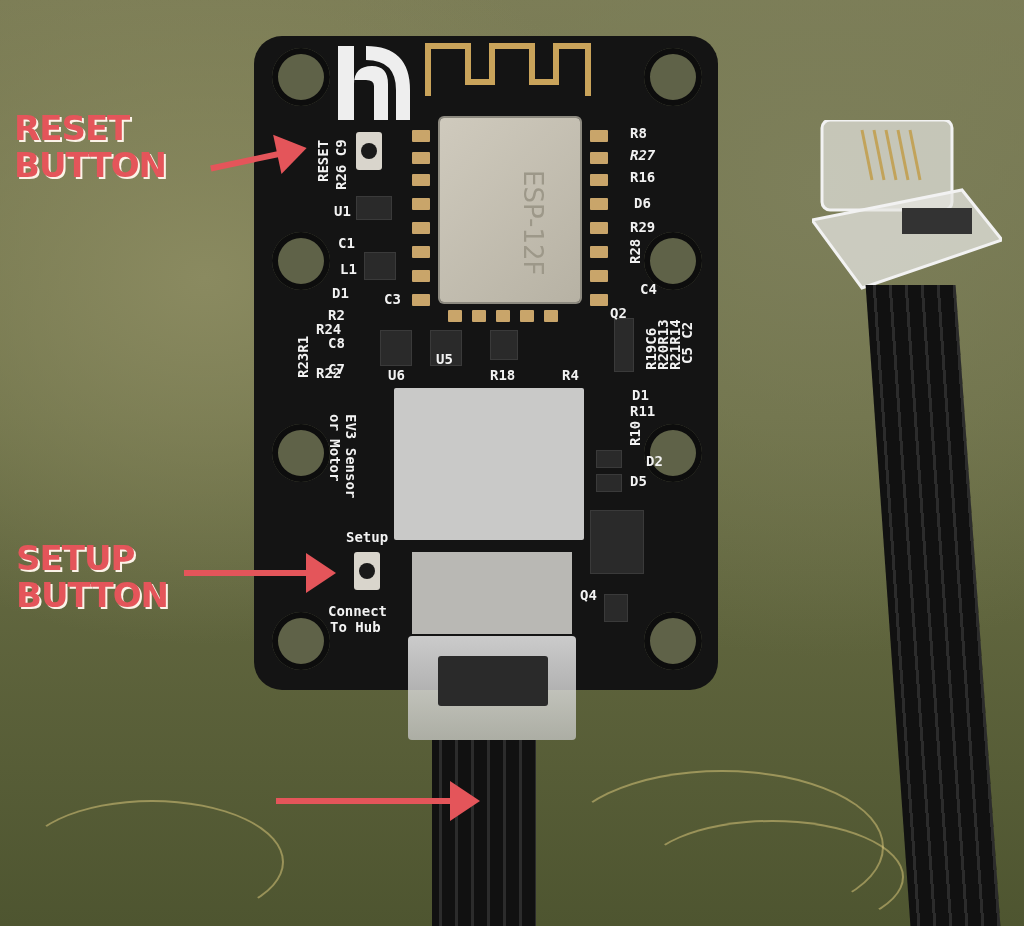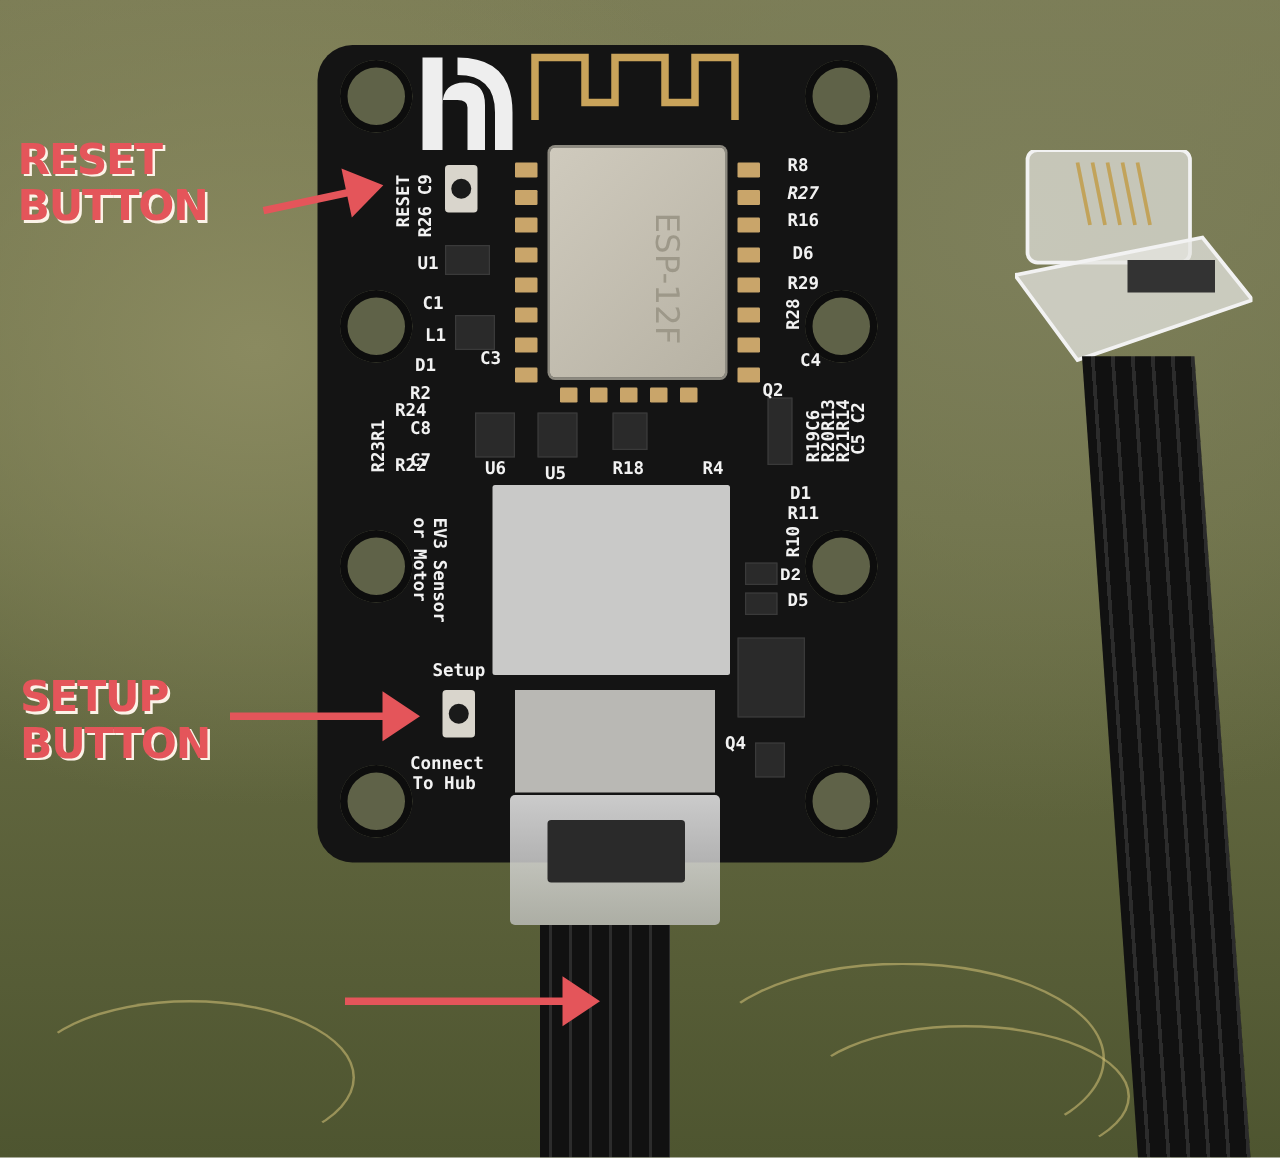--- a/index.html
+++ b/index.html
@@ -103,47 +103,47 @@
 
 <div class="btn" style="left:356px;top:132px;"></div>
 <div class="btn" style="left:354px;top:552px;"></div>
 
 <div class="silk vert" style="left:316px;top:182px;">RESET</div>
 <div class="silk vert" style="left:334px;top:190px;">R26 C9</div>
 <div class="silk" style="left:334px;top:204px;">U1</div>
 <div class="silk" style="left:338px;top:236px;">C1</div>
 <div class="silk" style="left:340px;top:262px;">L1</div>
 <div class="silk" style="left:332px;top:286px;">D1</div>
-<div class="silk" style="left:384px;top:280px;">C3</div>
+<div class="silk" style="left:384px;top:292px;">C3</div>
 <div class="silk" style="left:328px;top:308px;">R2</div>
 <div class="silk" style="left:316px;top:322px;">R24</div>
 <div class="silk" style="left:328px;top:336px;">C8</div>
 <div class="silk" style="left:328px;top:350px;margin-top:12px;">C7</div>
 <div class="silk" style="left:316px;top:366px;">R22</div>
 <div class="silk vert" style="left:296px;top:378px;">R23R1</div>
 <div class="silk" style="left:388px;top:368px;">U6</div>
-<div class="silk" style="left:436px;top:372px;">U5</div>
+<div class="silk" style="left:436px;top:352px;">U5</div>
 <div class="silk" style="left:490px;top:368px;">R18</div>
 <div class="silk" style="left:562px;top:368px;">R4</div>
 <div class="silk" style="left:630px;top:126px;">R8</div>
 <div class="silk" style="left:630px;top:148px;font-style:italic;">R27</div>
 <div class="silk" style="left:630px;top:170px;">R16</div>
 <div class="silk" style="left:634px;top:196px;">D6</div>
 <div class="silk" style="left:630px;top:220px;">R29</div>
 <div class="silk vert" style="left:628px;top:264px;">R28</div>
 <div class="silk" style="left:640px;top:270px;margin-top:12px;">C4</div>
 <div class="silk" style="left:610px;top:306px;">Q2</div>
 <div class="silk vert" style="left:644px;top:370px;">R19C6</div>
 <div class="silk vert" style="left:656px;top:370px;">R20R13</div>
 <div class="silk vert" style="left:668px;top:370px;">R21R14</div>
 <div class="silk vert" style="left:680px;top:364px;">C5 C2</div>
 <div class="silk" style="left:632px;top:388px;">D1</div>
 <div class="silk" style="left:630px;top:404px;">R11</div>
 <div class="silk vert" style="left:628px;top:446px;">R10</div>
-<div class="silk" style="left:624px;top:454px;font-family:Liberation Mono, monospace;">D2</div>
+<div class="silk" style="left:646px;top:454px;">D2</div>
 <div class="silk" style="left:630px;top:474px;">D5</div>
 <div class="silk" style="left:580px;top:588px;">Q4</div>
 <div class="silk vert90" style="left:358px;top:414px;">EV3 Sensor</div>
 <div class="silk vert90" style="left:342px;top:414px;">or Motor</div>
 <div class="silk" style="left:346px;top:530px;">Setup</div>
 <div class="silk" style="left:328px;top:604px;">Connect</div>
 <div class="silk" style="left:330px;top:620px;">To Hub</div>
 
 <div class="connector"></div>
 <div class="plug-grey"></div>

